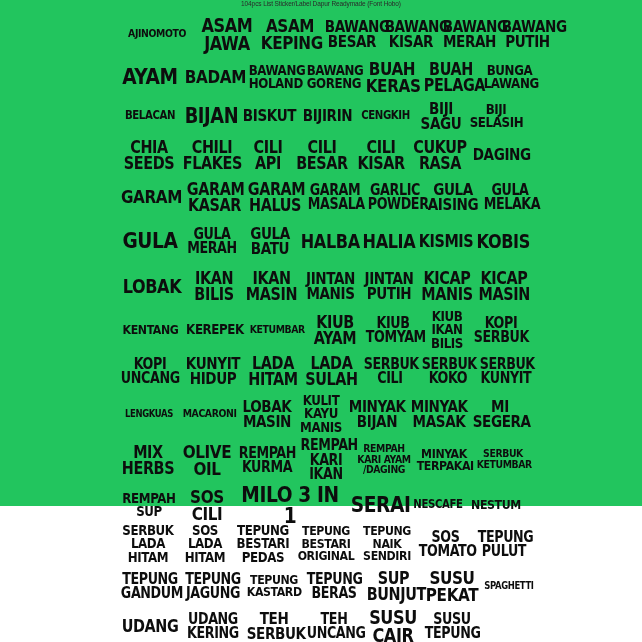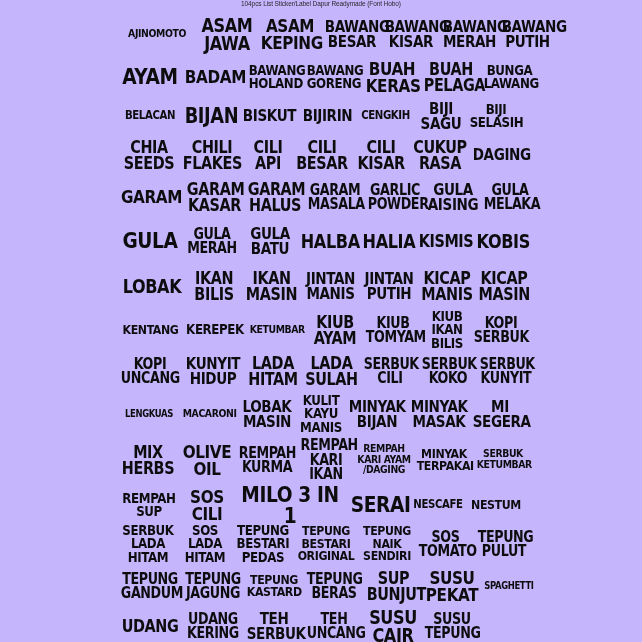--- a/index.html
+++ b/index.html
@@ -11,22 +11,22 @@
   body {
     width: 642px;
     height: 642px;
     overflow: hidden;
     font-family: "DejaVu Sans", "Liberation Sans", sans-serif;
     color: #111111;
   }
   #sheet {
     position: relative;
     width: 642px;
-    height: 642px;
-    background: #c4b5fd;
+    height: 506px;
+    background: #22c55e;
     box-sizing: border-box;
   }
   .header {
     position: absolute;
     top: 0px;
     left: 0;
     width: 642px;
     text-align: center;
     font-size: 6.5px;
     letter-spacing: -0.1px;

